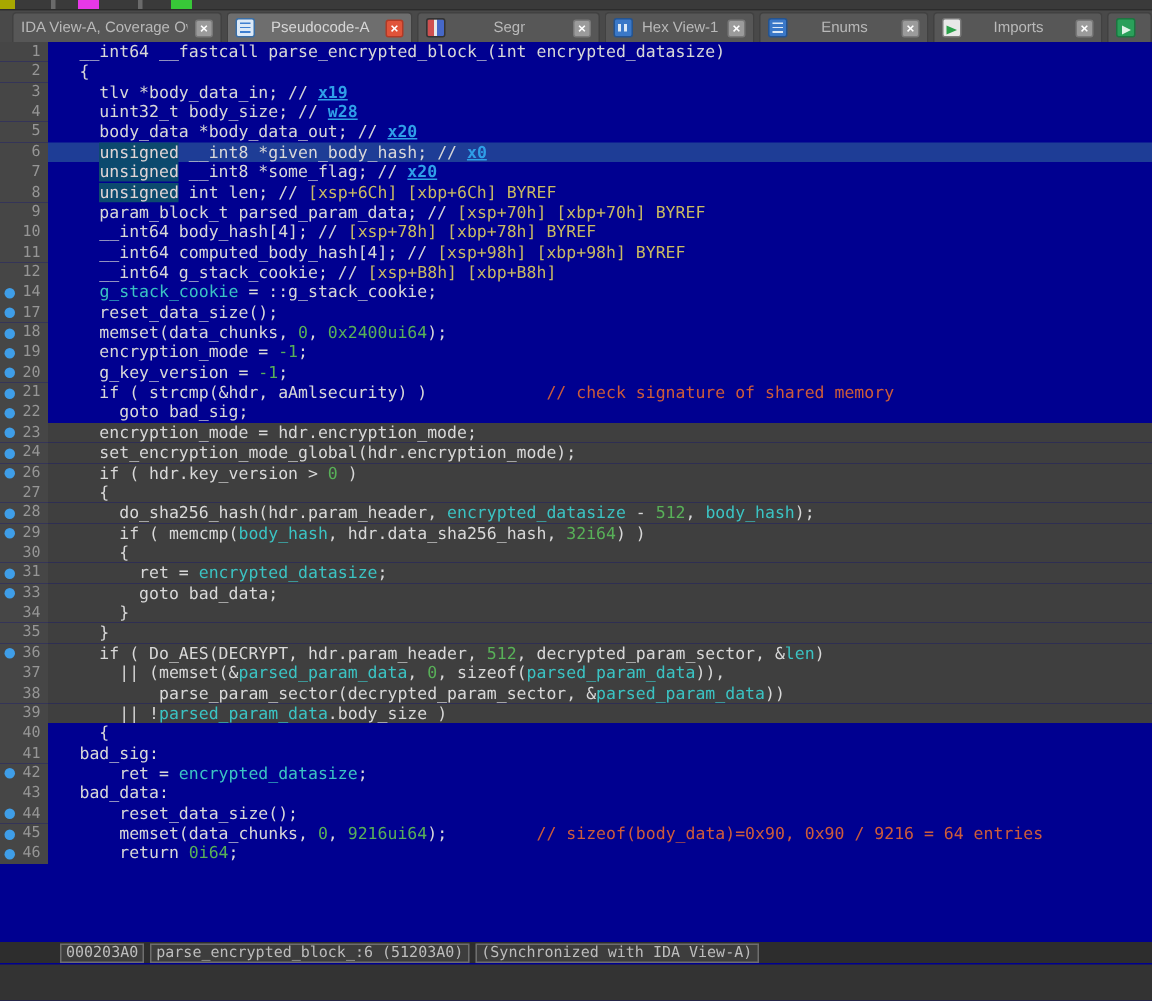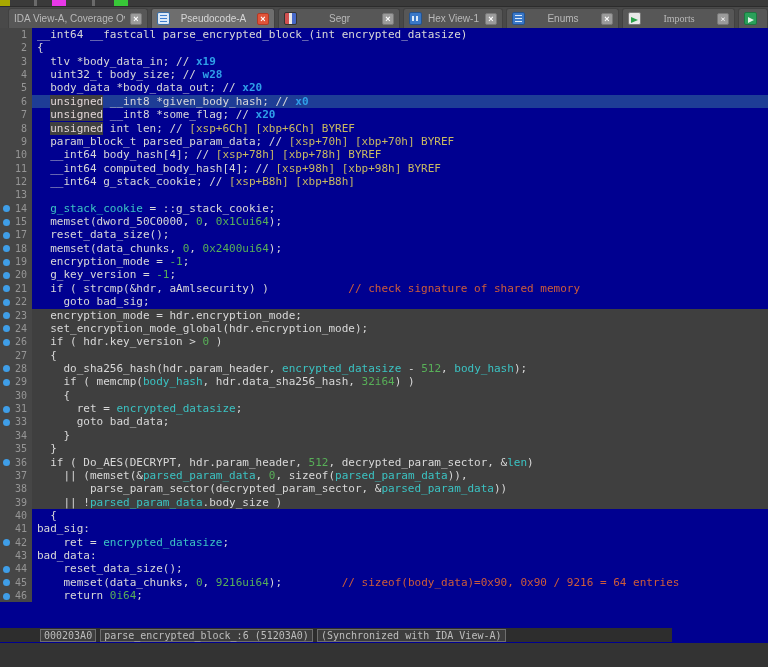--- a/index.html
+++ b/index.html
@@ -54,34 +54,34 @@
            border-top:3px solid transparent; border-bottom:3px solid transparent; }
 
   
   #editor { position:absolute; top:28px; left:0; width:768px; height:615px;
             background:#000090; font-family:"DejaVu Sans Mono", monospace; }
   .line { display:flex; height:13.36px; line-height:13.4px; font-size:11px; }
   .gut { width:32px; flex:none; background:#464646; position:relative;
          color:#969696; text-align:right; padding-right:5px; font-size:10px; }
   .dot { position:absolute; left:3px; top:3.5px; width:7px; height:7px;
          border-radius:50%; background:#3f9ee8; }
-  .ctx { flex:1; white-space:pre; padding-left:5px; color:#d8d8d8; }
+  .ctx { flex:1; white-space:pre; padding-left:21px; color:#d8d8d8; }
   .bg-b .ctx { background:#000090; }
   .bg-g .ctx { background:#3f3f3f; }
   .bg-s .ctx { background:#1e3d96; }
   .sw { color:#d8d8d8; }
-  .sr { color:#2f9fe8; font-weight:bold; }
+  .sr { color:#2f9fe8; font-weight:bold;text-decoration:underline; }
   .sy { color:#c9ba62; }
   .sn { color:#58b058; }
   .sv { color:#3bc3c3; }
   .sc { color:#cd5c3a; }
-  .shl { color:#e0d5d5; background:#404040; }
-
-  
-  #statusbar { position:absolute; top:628px; left:0; width:672px; height:14px;
+  .shl { color:#e0d5d5; background:#0c4a6e; }
+
+  
+  #statusbar { position:absolute; top:628px; left:0; width:768px; height:14px;
                background:#2d2d2d; display:flex; align-items:center;
                padding-left:40px; gap:4px;
                font-family:"DejaVu Sans Mono", monospace; font-size:10px; }
   .stseg { border:1px solid #6e6e6e; background:#3d3d3d; color:#bdbdbd;
            padding:0 3px; height:13px; line-height:12px; white-space:nowrap; }
 </style>
 </head>
 <body>
 
 <div id="app">
@@ -110,21 +110,21 @@
       <div class="tab" style="width: 100px; margin-top: 20px;">
         <span class="ticon icon-hex"></span>
         <span class="lbl">Hex View-1</span>
         <span class="closebtn">×</span>
       </div>
       <div class="tab" style="width: 113px;">
         <span class="ticon icon-enums"></span>
         <span class="lbl">Enums</span>
         <span class="closebtn">×</span>
       </div>
-      <div class="tab" style="width: 113px; font-family: Liberation Serif, serif;">
+      <div class="tab" style="width: 113px;">
         <span class="ticon icon-imports"></span>
         <span class="lbl">Imports</span>
         <span class="closebtn">×</span>
       </div>
       <div class="tab" style="width: 30px;">
         <span class="ticon icon-extra"></span>
         <span class="lbl"></span>
       </div>
     </div>
   <div id="editor">
@@ -170,30 +170,22 @@
       </div>
       <div class="line bg-b">
         <div class="gut">11</div>
         <div class="ctx"><span class="sw">  __int64 computed_body_hash[4]; // </span><span class="sy">[xsp+98h] [xbp+98h] BYREF</span></div>
       </div>
       <div class="line bg-b">
         <div class="gut">12</div>
         <div class="ctx"><span class="sw">  __int64 g_stack_cookie; // </span><span class="sy">[xsp+B8h] [xbp+B8h]</span></div>
       </div>
       <div class="line bg-b">
-        <div class="gut">13</div>
-        <div class="ctx"></div>
-      </div>
-      <div class="line bg-b">
         <div class="gut"><span class="dot"></span>14</div>
         <div class="ctx"><span class="sw">  </span><span class="sv">g_stack_cookie</span><span class="sw"> = ::g_stack_cookie;</span></div>
-      </div>
-      <div class="line bg-b">
-        <div class="gut"><span class="dot"></span>15</div>
-        <div class="ctx"><span class="sw">  memset(dword_50C0000, </span><span class="sn">0</span><span class="sw">, </span><span class="sn">0x1Cui64</span><span class="sw">);</span></div>
       </div>
       <div class="line bg-b">
         <div class="gut"><span class="dot"></span>17</div>
         <div class="ctx"><span class="sw">  reset_data_size();</span></div>
       </div>
       <div class="line bg-b">
         <div class="gut"><span class="dot"></span>18</div>
         <div class="ctx"><span class="sw">  memset(data_chunks, </span><span class="sn">0</span><span class="sw">, </span><span class="sn">0x2400ui64</span><span class="sw">);</span></div>
       </div>
       <div class="line bg-b">

